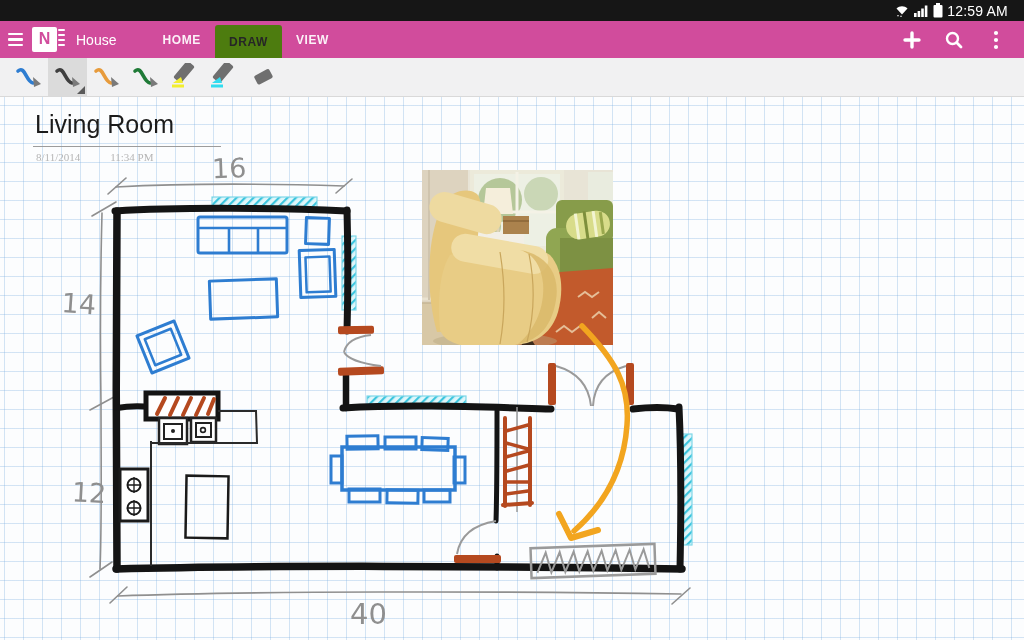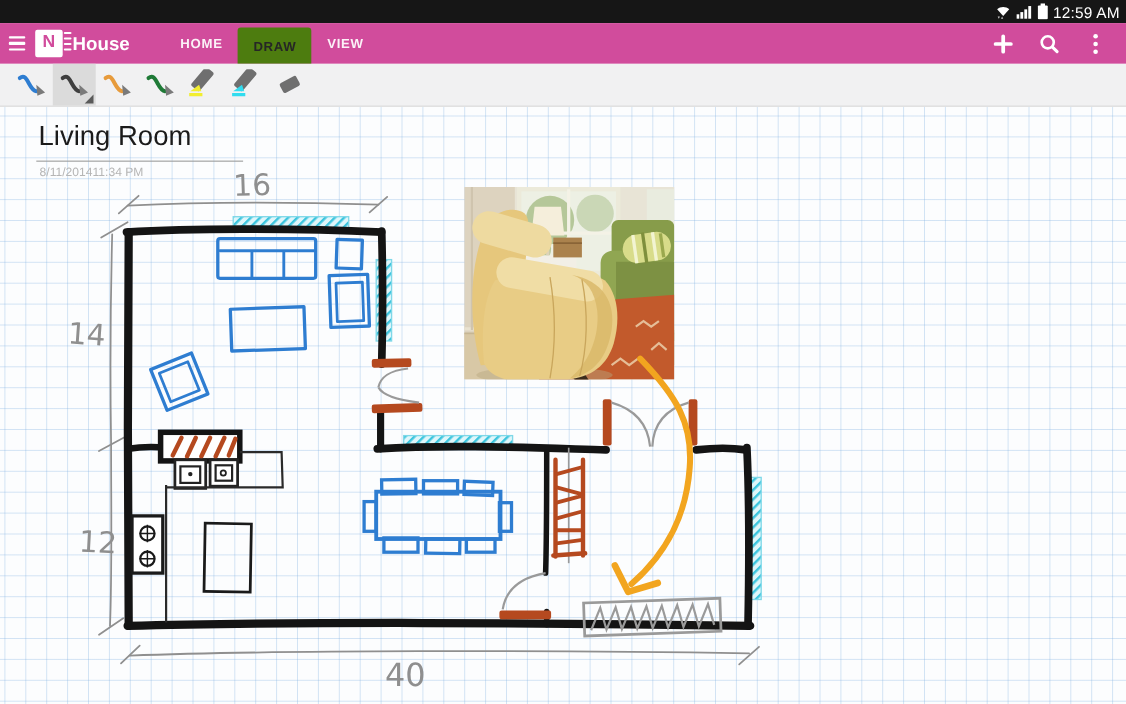--- a/index.html
+++ b/index.html
@@ -3,36 +3,36 @@
 <meta charset="utf-8">
 <style>
   * { margin:0; padding:0; box-sizing:border-box; }
   html,body { width:1024px; height:640px; overflow:hidden; background:#fbfcfd;
               font-family:"Liberation Sans", sans-serif; }
   .stage { position:relative; width:1024px; height:640px; }
 
   
   .status-bar { position:absolute; top:0; left:0; width:1024px; height:21px;
     background:#161616; display:flex; align-items:center; justify-content:flex-end;
-    gap:4px; padding-right:6px; z-index:20; }
+    gap:4px; padding-right:16px; z-index:20; }
   .status-time { color:#fff; font-size:14px; letter-spacing:.2px; }
   .sb-icon { display:block; }
 
   .app-bar { position:absolute; top:21px; left:0; width:1024px; height:37px;
     background:#d14c9c; display:flex; align-items:center; z-index:20; }
   .menu-btn { width:30px; height:37px; display:flex; flex-direction:column;
     justify-content:center; gap:3px; padding-left:8px; cursor:pointer; }
   .menu-btn i { display:block; width:15px; height:2.5px; background:#fff; border-radius:1px; }
   .app-logo { width:34px; height:26px; position:relative; margin-left:2px; }
   .logo-box { position:absolute; left:0; top:0; width:25px; height:25px; background:#fff;
     border-radius:2px; display:flex; align-items:center; justify-content:center;
     color:#d14c9c; font-weight:bold; font-size:16px; }
   .logo-pages { position:absolute; left:26px; top:2px; display:flex; flex-direction:column; gap:2.5px; }
   .logo-pages i { display:block; width:7px; height:2.5px; background:#fff; border-radius:1px; }
-  .app-title { color:#fff; font-size:17px; font-weight:bold; }
+  .app-title { color:#fff; font-size:14px; font-weight:normal; margin-left:10px; }
   .tabs { display:flex; align-items:flex-end; height:37px; margin-left:32px; }
   .tab { color:rgba(255,255,255,.92); font-size:12px; font-weight:bold; letter-spacing:.6px;
     padding:0 14px; height:37px; display:flex; align-items:center; cursor:pointer; }
   .tab.active { background:#4d7c0f; color:#262626; border-radius:3px 3px 0 0;
     height:33px; align-self:flex-end; }
   .bar-actions { margin-left:auto; display:flex; align-items:center; gap:14px; padding-right:14px; }
   .bar-btn { width:28px; height:28px; display:flex; align-items:center; justify-content:center; cursor:pointer; }
 
   .pen-toolbar { position:absolute; top:58px; left:0; width:1024px; height:39px;
     background:#f1f1f2; border-bottom:1px solid #d9d9d9; display:flex; align-items:stretch;
@@ -46,22 +46,22 @@
   
   .canvas { position:absolute; top:97px; left:0; width:1024px; height:543px;
     background-color:#fcfdfe;
     background-image:
       linear-gradient(to right, rgba(125,175,225,.33) 1px, transparent 1px),
       linear-gradient(to bottom, rgba(125,175,225,.33) 1px, transparent 1px);
     background-size:19px 19px; background-position:4px 8px; z-index:0; }
   .page-head { position:absolute; left:33px; top:110px; z-index:2; }
   .page-title { font-size:25px; color:#1b1b1b; padding:0 4px 7px 2px;
     border-bottom:1.5px solid #9c9c9c; min-width:188px; }
-  .page-meta { display:flex; margin-top:4px; padding-left:3px;
-    font-size:11px; color:#b5b5b5; }
+  .page-meta { display:flex; gap:30px; margin-top:4px; padding-left:3px;
+    font-size:11px; color:#b5b5b5;font-family:Liberation Serif, serif; }
   .sketch-layer { position:absolute; top:0; left:0; width:1024px; height:640px;
     z-index:1; pointer-events:none; }
   .dim-label { font-family:"DejaVu Sans", sans-serif; fill:#8f8f8f; }
 </style>
 </head>
 <body>
 
 <div class="stage">
 
   <div class="canvas"></div>

